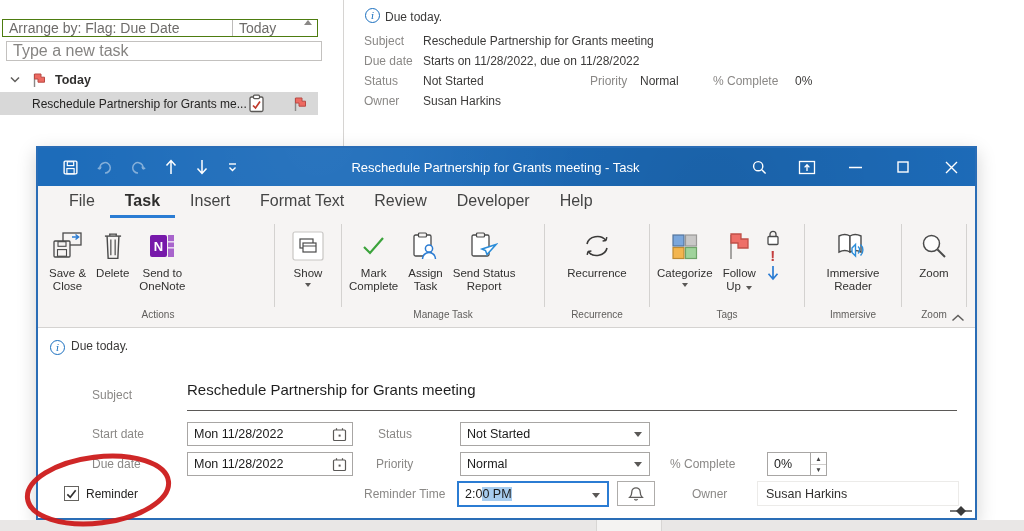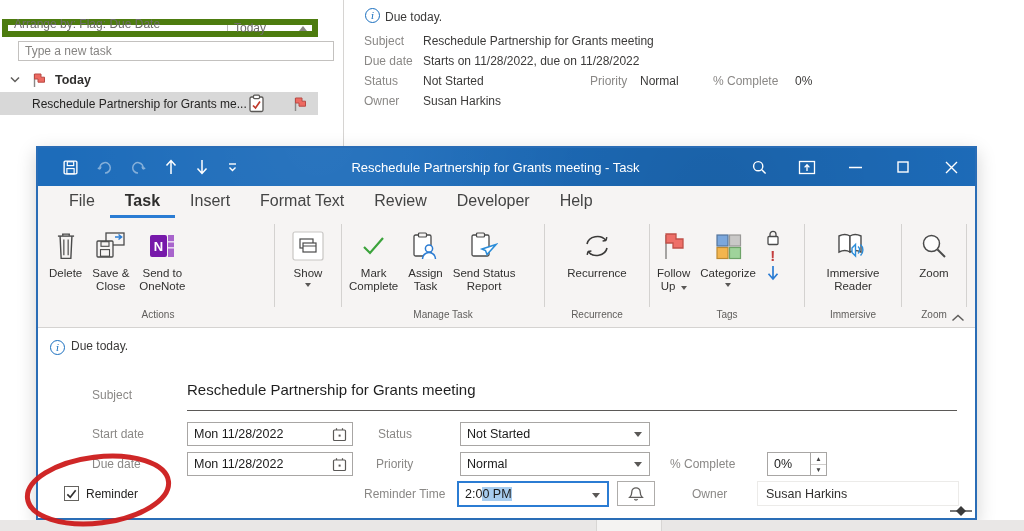--- a/index.html
+++ b/index.html
@@ -1,25 +1,25 @@
 <!DOCTYPE html>
 <html><head>
 <meta charset="utf-8">
 <style>
   * { margin:0; padding:0; box-sizing:border-box; }
   html,body { width:1024px; height:531px; }
   body { position:relative; font-family:"Liberation Sans", sans-serif; background:#fff; overflow:hidden; color:#323130; }
   .abs { position:absolute; }
 
   
-  .tl-header { position:absolute; left:2px; top:19px; width:316px; height:18px; border:6px solid #4d7c0f; display:flex; align-items:flex-end; font-size:12px; color:#6e6c6a; background:#fff; }
+  .tl-header { position:absolute; left:2px; top:19px; width:316px; height:18px; border:1px solid #4d7c0f; display:flex; align-items:flex-start; font-size:14px; color:#6e6c6a; background:#fff; }
   .tl-header .cell1 { flex:1; padding-left:6px; overflow:hidden; white-space:nowrap; }
   .tl-header .cell2 { width:72px; border-left:1px solid #bdbbb9; padding-left:6px; height:100%; display:flex; align-items:center; }
   .tl-sort { width:0; height:0; border-left:4px solid transparent; border-right:4px solid transparent; border-bottom:5px solid #8a8886; margin:0 5px 0 0; }
-  .tl-input { position:absolute; left:18px; top:41px; width:316px; height:20px; border:1px solid #c3c1bf; font-size:12px; padding:0 6px; color:#323130; font-family:"Liberation Sans",sans-serif; outline:none; background:#fff; }
+  .tl-input { position:absolute; left:6px; top:41px; width:316px; height:20px; border:1px solid #c3c1bf; font-size:16px; padding:0 6px; color:#323130; font-family:"Liberation Sans",sans-serif; outline:none; background:#fff; }
   .tl-input::placeholder { color:#868482; }
   .tl-group { position:absolute; left:0; top:69px; width:318px; height:21px; display:flex; align-items:center; }
   .tl-group .glabel { font-size:12.5px; font-weight:bold; color:#323130; margin-left:8px; }
   .tl-row { position:absolute; left:0; top:92px; width:318px; height:23px; background:#d8d8d8; display:flex; align-items:center; font-size:12px; color:#252423; }
   .tl-row .ttl { margin-left:32px; flex:1; white-space:nowrap; overflow:hidden; }
 
   .vdivider { position:absolute; left:343px; top:0; width:1px; height:146px; background:#d6d4d2; }
 
   
   .rp { position:absolute; left:355px; top:0; width:669px; height:146px; font-size:12px; }
@@ -206,45 +206,45 @@
     <div class="tab">Developer</div>
     <div class="tab">Help</div>
   </div>
 
   <div class="ribbon">
 
     <div class="rgroup" style="width:228px">
       <div class="rbtns">
         <div class="rbtn">
           <div class="ric">
+            <svg width="32" height="30" viewBox="0 0 32 30">
+              <rect x="11" y="2" width="18" height="12" fill="none" stroke="#4a4a4a" stroke-width="1.3"></rect>
+              <path d="M20 6 h6 M23.5 3.5 L26.6 6 L23.5 8.5" fill="none" stroke="#2b7cd3" stroke-width="1.5"></path>
+              <rect x="2" y="10" width="16" height="16" rx="1" fill="#f6f4f3" stroke="#4a4a4a" stroke-width="1.3"></rect>
+              <rect x="6" y="10.7" width="8" height="4.6" fill="none" stroke="#4a4a4a" stroke-width="1.1"></rect>
+              <rect x="5.5" y="18.6" width="9" height="6.6" fill="none" stroke="#4a4a4a" stroke-width="1.1"></rect>
+            </svg>
+          </div>
+          <div class="rlb">Save &amp;</div>
+          <div class="rlb">Close</div>
+        </div>
+        <div class="rbtn">
+          <div class="ric">
             <svg width="22" height="28" viewBox="0 0 20 26">
               <path d="M7 3.5 v-1.5 h6 v1.5" fill="none" stroke="#4a4a4a" stroke-width="1.3"></path>
               <line x1="2.5" y1="3.8" x2="17.5" y2="3.8" stroke="#4a4a4a" stroke-width="1.3"></line>
               <path d="M4.5 3.8 L5.5 24.5 h9 L15.5 3.8" fill="none" stroke="#4a4a4a" stroke-width="1.3"></path>
               <line x1="8" y1="7" x2="8" y2="21.5" stroke="#4a4a4a" stroke-width="1.1"></line>
               <line x1="12" y1="7" x2="12" y2="21.5" stroke="#4a4a4a" stroke-width="1.1"></line>
             </svg>
           </div>
           <div class="rlb">Delete</div>
         </div>
         <div class="rbtn">
           <div class="ric">
-            <svg width="32" height="30" viewBox="0 0 32 30">
-              <rect x="11" y="2" width="18" height="12" fill="none" stroke="#4a4a4a" stroke-width="1.3"></rect>
-              <path d="M20 6 h6 M23.5 3.5 L26.6 6 L23.5 8.5" fill="none" stroke="#2b7cd3" stroke-width="1.5"></path>
-              <rect x="2" y="10" width="16" height="16" rx="1" fill="#f6f4f3" stroke="#4a4a4a" stroke-width="1.3"></rect>
-              <rect x="6" y="10.7" width="8" height="4.6" fill="none" stroke="#4a4a4a" stroke-width="1.1"></rect>
-              <rect x="5.5" y="18.6" width="9" height="6.6" fill="none" stroke="#4a4a4a" stroke-width="1.1"></rect>
-            </svg>
-          </div>
-          <div class="rlb">Save &amp;</div>
-          <div class="rlb">Close</div>
-        </div>
-        <div class="rbtn">
-          <div class="ric">
             <svg width="26" height="26" viewBox="0 0 26 26">
               <rect x="19" y="2" width="6" height="22" fill="#a864cc"></rect>
               <rect x="19" y="8" width="6" height="1.6" fill="#fff" opacity=".7"></rect>
               <rect x="19" y="14" width="6" height="1.6" fill="#fff" opacity=".7"></rect>
               <rect x="1" y="2" width="17" height="22" rx="2" fill="#7719aa"></rect>
               <text x="9.5" y="18" text-anchor="middle" font-size="13" font-weight="bold" fill="#fff" font-family="Liberation Sans, sans-serif">N</text>
             </svg>
           </div>
           <div class="rlb">Send to</div>
           <div class="rlb">OneNote</div>
@@ -327,39 +327,39 @@
         </div>
       </div>
       <div class="glabel2">Recurrence</div>
     </div>
     <div class="rsep"></div>
 
     <div class="rgroup" style="width:150px">
       <div class="rbtns">
         <div class="rbtn">
           <div class="ric">
-            <svg width="26" height="30" viewBox="0 0 26 30">
-              <line x1="5" y1="4" x2="5" y2="28" stroke="#8a8886" stroke-width="1.5"></line>
-              <path d="M5 3 h10 v5 h7 v9 h-10 v-5 h-7 z" fill="#ee6f68" stroke="#c05048" stroke-width="1.3"></path>
-            </svg>
-          </div>
-          <div class="rlb">Follow</div>
-          <div class="rlb"><span>Up</span> <span class="carat" style="margin-left:2px"></span></div>
-        </div>
-        <div class="rbtn">
-          <div class="ric">
             <svg width="27" height="27" viewBox="0 0 27 27">
               <rect x="2" y="2" width="11" height="11" fill="#7ba7dc" stroke="#54749c" stroke-width="1.2"></rect>
               <rect x="14.5" y="2" width="11" height="11" fill="#c9c8c7" stroke="#9a9897" stroke-width="1.2"></rect>
               <rect x="2" y="14.5" width="11" height="11" fill="#f3b54e" stroke="#bd8a33" stroke-width="1.2"></rect>
               <rect x="14.5" y="14.5" width="11" height="11" fill="#9fd39b" stroke="#6da368" stroke-width="1.2"></rect>
             </svg>
           </div>
           <div class="rlb">Categorize</div>
           <div style="margin-top:3px" class="carat"></div>
+        </div>
+        <div class="rbtn">
+          <div class="ric">
+            <svg width="26" height="30" viewBox="0 0 26 30">
+              <line x1="5" y1="4" x2="5" y2="28" stroke="#8a8886" stroke-width="1.5"></line>
+              <path d="M5 3 h10 v5 h7 v9 h-10 v-5 h-7 z" fill="#ee6f68" stroke="#c05048" stroke-width="1.3"></path>
+            </svg>
+          </div>
+          <div class="rlb">Follow</div>
+          <div class="rlb"><span>Up</span> <span class="carat" style="margin-left:2px"></span></div>
         </div>
         <div class="stack">
           <svg width="16" height="17" viewBox="0 0 16 17">
             <rect x="3" y="7.5" width="10" height="8" rx="1" fill="#fff" stroke="#4a4a4a" stroke-width="1.3"></rect>
             <path d="M5 7.5 v-2.2 a3 3 0 0 1 6 0 v2.2" fill="none" stroke="#4a4a4a" stroke-width="1.3"></path>
           </svg>
           <span style="font-size:15px;font-weight:bold;color:#c43e3e;line-height:15px">!</span>
           <svg width="12" height="16" viewBox="0 0 12 16">
             <path d="M6 1 V13 M1.5 8.8 L6 14 L10.5 8.8" fill="none" stroke="#2b7cd3" stroke-width="1.7"></path>
           </svg>

